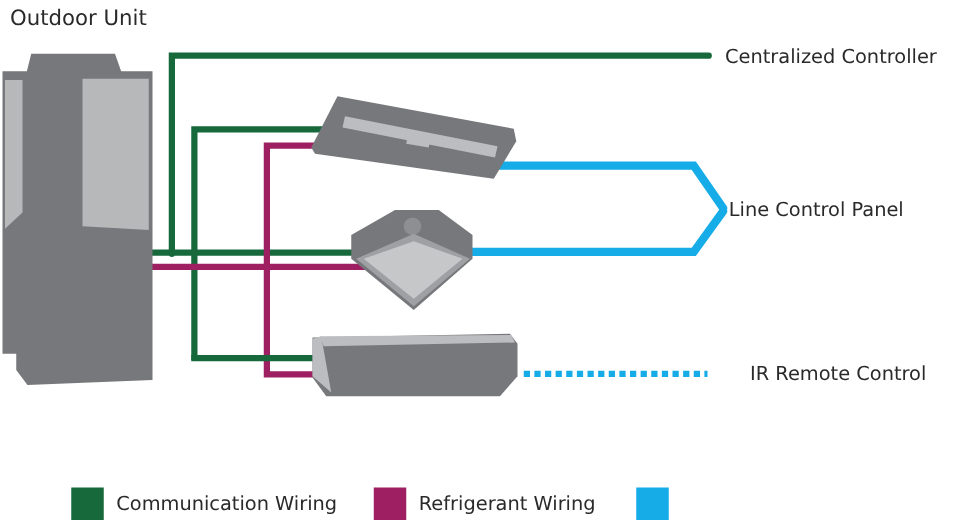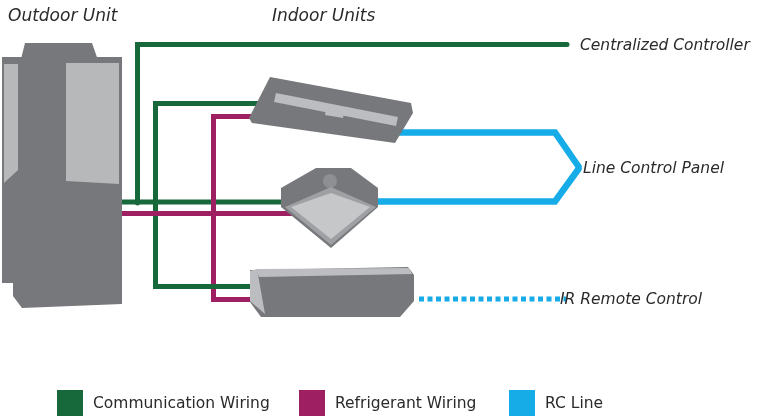--- a/index.html
+++ b/index.html
@@ -5,21 +5,21 @@
   html,body{margin:0;padding:0;background:#ffffff;}
   .stage{
     position:relative;
     width:768px;height:417px;
     background:#ffffff;
     font-family:"DejaVu Sans","Liberation Sans",sans-serif;
     color:#2a2a2a;
     overflow:hidden;
   }
   .diagram-svg{position:absolute;left:0;top:0;}
-  .label{position:absolute;white-space:nowrap;font-style:italic;}
+  .label{position:absolute;white-space:nowrap;}
   .title{font-size:17px;line-height:20px;font-weight:normal;color:#2a2a2a;}
   .conn-label{font-size:15.5px;line-height:20px;color:#2a2a2a;}
   .legend-item{
     position:absolute;top:390px;display:flex;align-items:center;gap:10px;padding-left:41px;
   }
   .swatch{width:26px;height:26px;flex:0 0 auto;}
   .sw-comm{background:#17693C;}
   .sw-refr{background:#9E2063;}
   .sw-rc{background:#16ACE8;}
   .legend-label{font-size:15.5px;line-height:26px;color:#2a2a2a;white-space:nowrap;}
@@ -71,34 +71,32 @@
     </g>
 
     <g>
       <polygon points="250,270 408,267 414,275 414,301 400,317 261,317 250,302" fill="#77787B"></polygon>
       <polygon points="256,269 409,268 412,274 259,277" fill="#BCBDC0"></polygon>
       <polygon points="250,271 257,269 265,314 257,307 250,301" fill="#BCBDC0"></polygon>
     </g>
   </svg>
 
   <div class="label title" style="left:8px;top:5px">Outdoor Unit</div>
-  <div class="label title" style="left:272px;top:5px">Indoor Units</div>
 
   <div class="label conn-label" style="left:580px;top:35px">Centralized Controller</div>
   <div class="label conn-label" style="left:583px;top:158px">Line Control Panel</div>
-  <div class="label conn-label" style="left:560px;top:289px">IR Remote Control</div>
+  <div class="label conn-label" style="left:600px;top:289px">IR Remote Control</div>
 
   <div>
     <div class="legend-item" style="left:16px">
       <span class="swatch sw-comm"></span>
       <span class="legend-label">Communication Wiring</span>
     </div>
     <div class="legend-item" style="left:258px">
       <span class="swatch sw-refr"></span>
       <span class="legend-label">Refrigerant Wiring</span>
     </div>
     <div class="legend-item" style="left:468px">
       <span class="swatch sw-rc"></span>
-      <span class="legend-label">RC Line</span>
     </div>
   </div>
 
 </div>
 
 </body></html>

